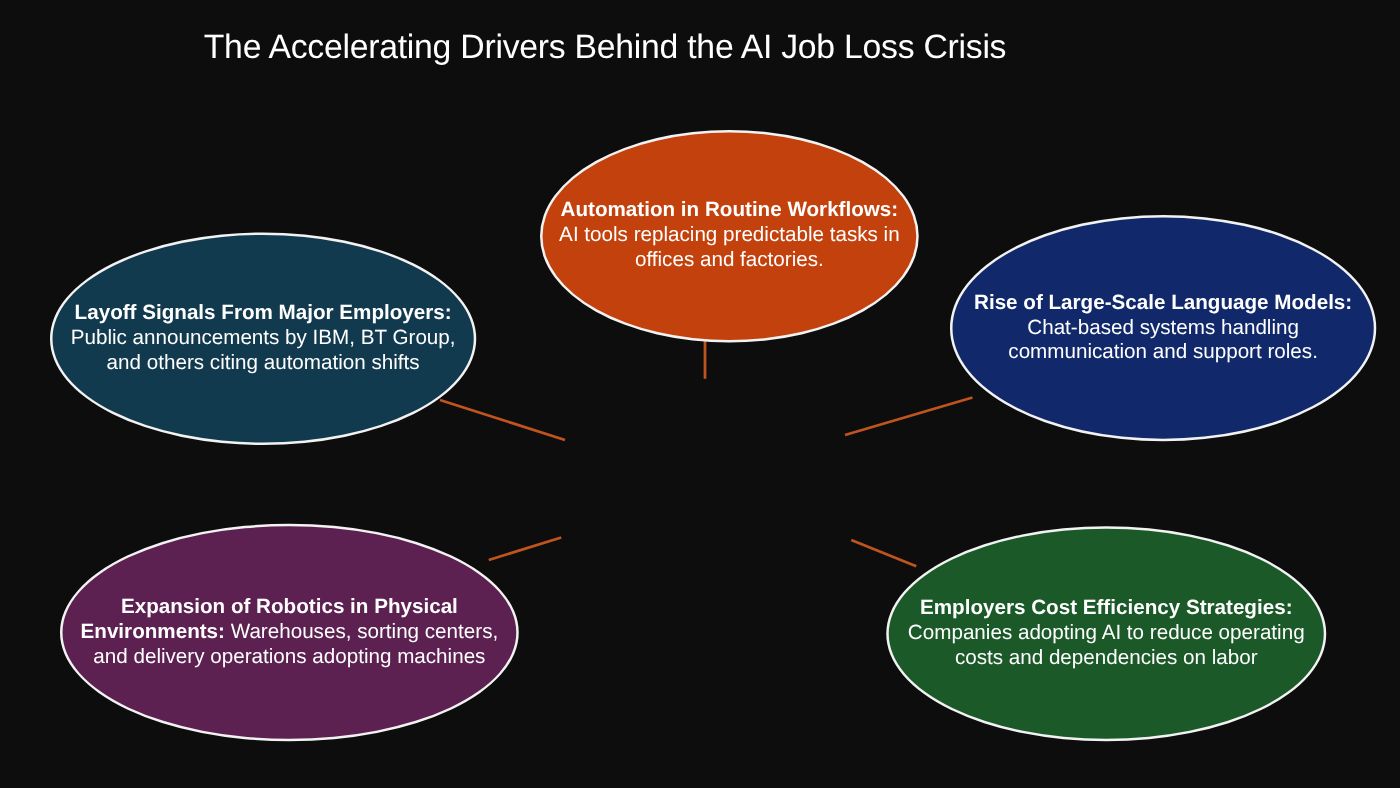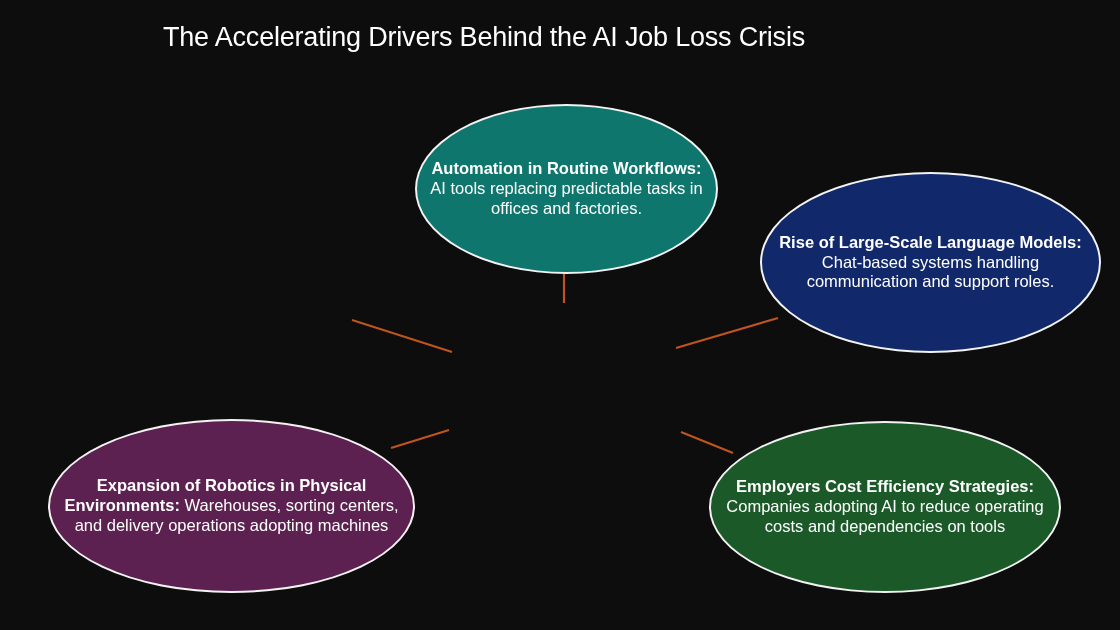--- a/index.html
+++ b/index.html
@@ -60,25 +60,25 @@
     width: 260px;
     height: 166px;
     background: #fc0000;
     border: 2px solid #f2f2f2;
   }
   #node-center .txt {
     font-size: 21px;
     line-height: 1.25;
   }
   #node-top {
-    left: 415px;
+    left: 432px;
     top: 104px;
     width: 303px;
     height: 170px;
-    background: #0f766e;
+    background: #c2410c;
     border: 2px solid #f2f2f2;
   }
   #node-left {
     left: 40px;
     top: 186px;
     width: 341px;
     height: 170px;
     background: #123a4e;
     border: 2px solid #f2f2f2;
   }
@@ -119,27 +119,30 @@
     <line x1="452" y1="352" x2="352" y2="320" stroke="#c0541f" stroke-width="2.2"></line>
     <line x1="676" y1="348" x2="778" y2="318" stroke="#c0541f" stroke-width="2.2"></line>
     <line x1="449" y1="430" x2="391" y2="448" stroke="#c0541f" stroke-width="2.2"></line>
     <line x1="681" y1="432" x2="733" y2="453" stroke="#c0541f" stroke-width="2.2"></line>
   </svg>
 
   <div class="node" id="node-top">
     <span class="txt"><span class="lead">Automation in Routine Workflows:</span><span> AI tools replacing predictable tasks in offices and factories.</span></span>
   </div>
 
+  <div class="node" id="node-left">
+    <span class="txt"><span class="lead">Layoff Signals From Major Employers:</span><span> Public announcements by IBM, BT Group, and others citing automation shifts</span></span>
+  </div>
 
   <div class="node" id="node-right">
     <span class="txt"><span class="lead">Rise of Large-Scale Language Models:</span><span> Chat-based systems handling communication and support roles.</span></span>
   </div>
 
   <div class="node" id="node-bottom-left">
     <span class="txt"><span class="lead">Expansion of Robotics in Physical Environments:</span><span> Warehouses, sorting centers, and delivery operations adopting machines</span></span>
   </div>
 
   <div class="node" id="node-bottom-right">
-    <span class="txt"><span class="lead">Employers Cost Efficiency Strategies:</span><span> Companies adopting AI to reduce operating costs and dependencies on tools</span></span>
+    <span class="txt"><span class="lead">Employers Cost Efficiency Strategies:</span><span> Companies adopting AI to reduce operating costs and dependencies on labor</span></span>
   </div>
 
 
 </div>
 
 </body></html>

